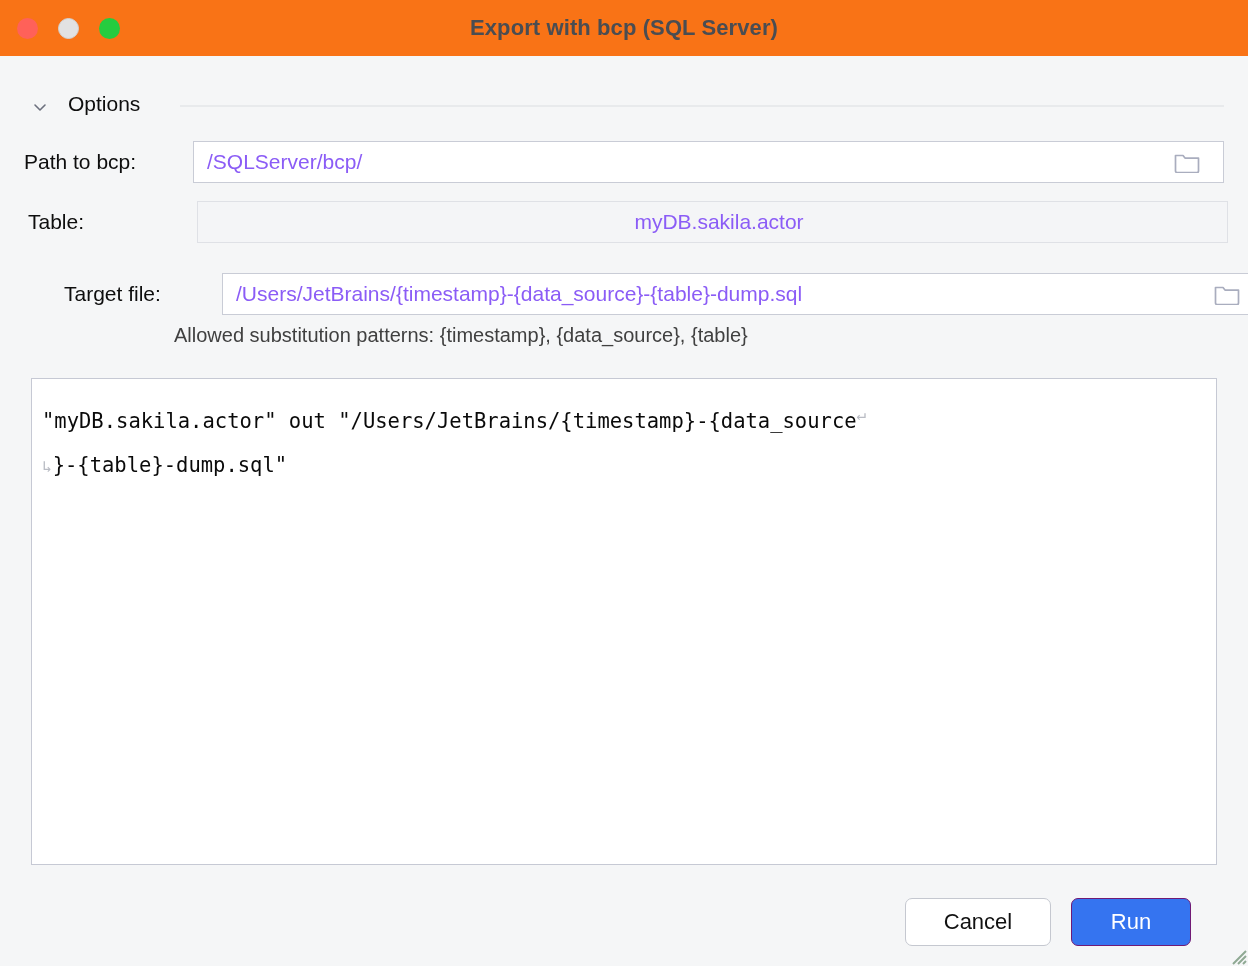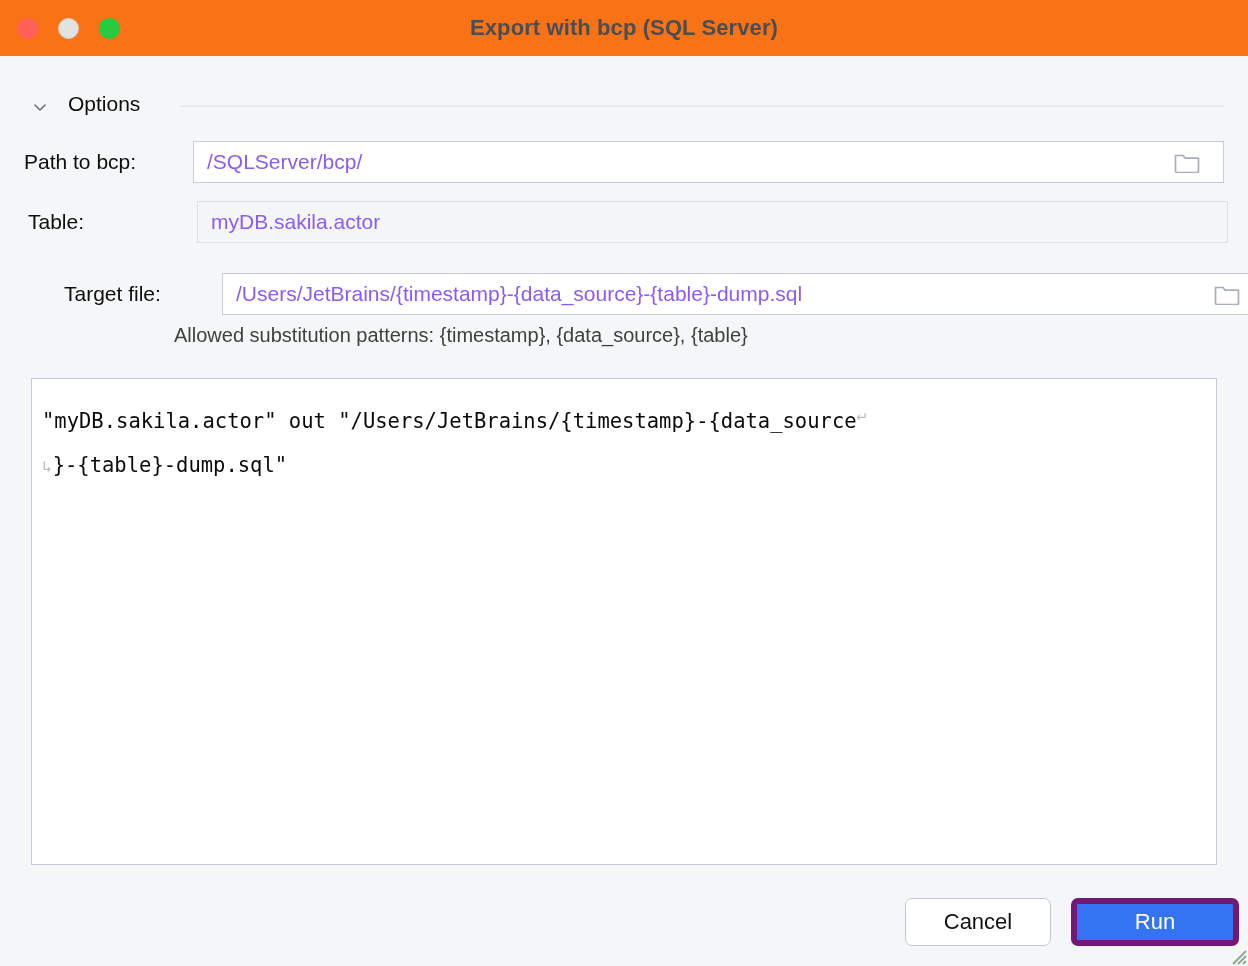--- a/index.html
+++ b/index.html
@@ -99,20 +99,21 @@
     font-size: 21px;
     color: #8b5cf6;
     line-height: 40px;
     padding-left: 13px;
     white-space: nowrap;
     overflow: hidden;
   }
   .field.readonly {
     background: #f4f5f7;
     border-color: #dfe1e6;
+    text-align: center;
   }
   .folder-icon {
     position: absolute;
     width: 26px; height: 21px;
     top: 11px;
     display: block;
   }
 
   .row-path  { left: 0; top: 141px; width: 1248px; }
   .row-path .row-label { left: 24px; top: 0; }
@@ -186,23 +187,23 @@
   }
   .btn-cancel {
     left: 905px; top: 5px;
     width: 146px;
     background: #ffffff;
     border: 1px solid #c5c8d0;
     color: #111;
   }
   .btn-run {
     left: 1071px; top: 5px;
-    width: 168px;
+    width: 120px;
     background: #3574f0;
-    border: 6px solid #701a75;
+    border: 1px solid #701a75;
     color: #ffffff;
   }
 
   .resize-grip {
     position: absolute;
     right: 1px; bottom: 1px;
     width: 20px; height: 20px;
     opacity: 0.55;
   }
 </style>

